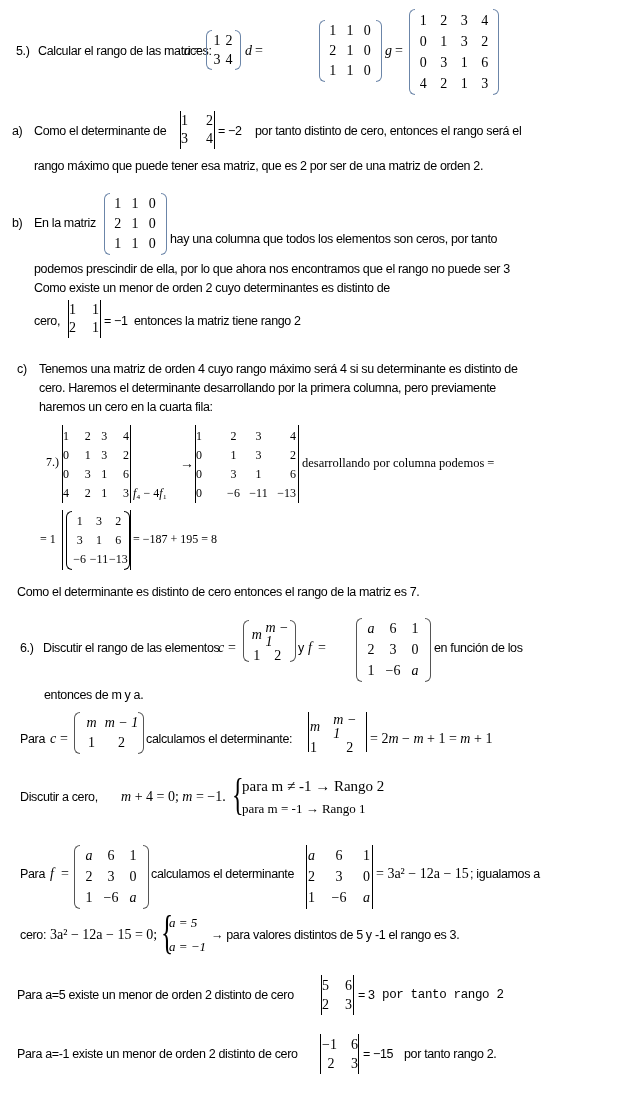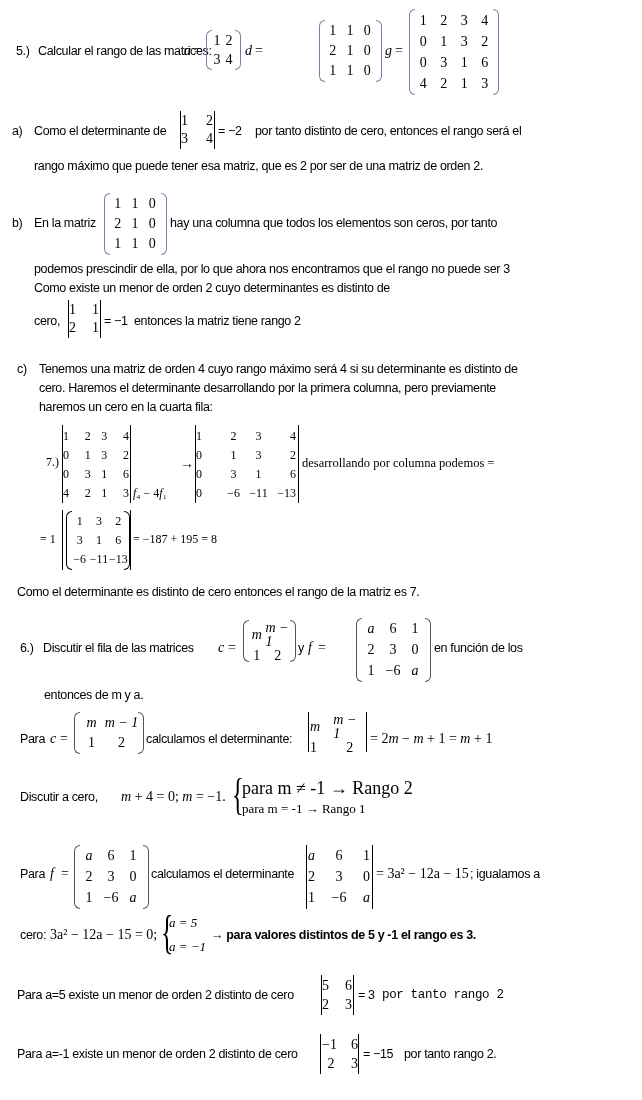--- a/index.html
+++ b/index.html
@@ -111,21 +111,21 @@
     <span>1</span>
     <span>0</span>
     <span>2</span>
     <span>1</span>
     <span>0</span>
     <span>1</span>
     <span>1</span>
     <span>0</span>
   </div>
   <div class="paren r blue" style="left:161px;top:193px;width:5px;height:60px;"></div>
-  <span class="abs txt" style="left:170px;top:216px;">hay una columna que todos los elementos son ceros, por tanto</span>
+  <span class="abs txt" style="left:170px;top:232px;">hay una columna que todos los elementos son ceros, por tanto</span>
   <span class="abs txt" style="left:34px;top:262px;">podemos prescindir de ella, por lo que ahora nos encontramos que el rango no puede ser 3</span>
   <span class="abs txt" style="left:34px;top:281px;">Como existe un menor de orden 2  cuyo determinantes es distinto de</span>
   <span class="abs txt" style="left:34px;top:314px;">cero,</span>
   <div class="bar" style="left:68px;top:300px;height:38px;"></div>
   <div class="mat" style="left:69px;top:301px;width:30px;height:36px;grid-template-columns:1fr 1fr;grid-template-rows:1fr 1fr;justify-items:start;">
     <span>1</span>
     <span style="justify-self:end">1</span>
     <span>2</span>
     <span style="justify-self:end">1</span>
   </div>
@@ -205,21 +205,21 @@
   </div>
   <div class="paren r" style="left:124px;top:511px;width:5px;height:57px;border-color:#000;"></div>
   <div class="bar" style="left:130px;top:510px;height:60px;"></div>
   <span class="abs m" style="left:133px;top:532px;font-size:12px;">= −187 + 195 = 8</span>
 
   <span class="abs txt" style="left:17px;top:585px;">Como el determinante es distinto de cero entonces el rango de la matriz es 7.</span>
 </div>
 
 <div>
   <span class="abs txt" style="left:20px;top:641px;">6.)</span>
-  <span class="abs txt" style="left:43px;top:641px;">Discutir el fila de las matrices</span>
+  <span class="abs txt" style="left:43px;top:641px;">Discutir el rango de las elementos</span>
   <span class="abs mi" style="left:218px;top:640px;">c</span>
   <span class="abs m" style="left:228px;top:640px;">=</span>
   <div class="paren l" style="left:243px;top:620px;width:5px;height:40px;"></div>
   <div class="mat" style="left:248px;top:621px;width:42px;height:40px;grid-template-columns:1fr 1.4fr;grid-template-rows:1fr 1fr;">
     <span style="font-style:italic">m</span>
     <span style="font-style:italic">m − 1</span>
     <span>1</span>
     <span>2</span>
   </div>
   <div class="paren r" style="left:290px;top:620px;width:5px;height:40px;"></div>
@@ -260,21 +260,21 @@
     <span style="font-style:italic">m − 1</span>
     <span style="justify-self:start">1</span>
     <span>2</span>
   </div>
   <div class="bar" style="left:366px;top:712px;height:40px;"></div>
   <span class="abs m" style="left:370px;top:731px;"><span>= 2</span><i>m</i><span> − </span><i>m</i><span> + 1 = </span><i>m</i><span> + 1</span></span>
 
   <span class="abs txt" style="left:20px;top:790px;">Discutir a cero,</span>
   <span class="abs m" style="left:121px;top:789px;"><i>m</i><span> + 4 = 0; </span><i>m</i><span> = −1.</span></span>
   <span class="brace" style="left:232px;top:773px;font-size:44px;line-height:44px;transform:scaleX(0.55);transform-origin:left;">{</span>
-  <span class="abs m" style="left:242px;top:778px;font-size:18px;">para m ≠ -1   → Rango 2</span>
+  <span class="abs m" style="left:242px;top:778px;font-size:15px;">para m ≠ -1   → Rango 2</span>
   <span class="abs m" style="left:242px;top:801px;font-size:13px;">para m = -1 → Rango 1</span>
 
   <span class="abs txt" style="left:20px;top:867px;">Para</span>
   <span class="abs mi" style="left:50px;top:866px;">f</span>
   <span class="abs m" style="left:61px;top:866px;">=</span>
   <div class="paren l" style="left:74px;top:845px;width:5px;height:62px;"></div>
   <div class="mat" style="left:78px;top:846px;width:66px;height:62px;grid-template-columns:repeat(3,1fr);grid-template-rows:repeat(3,1fr);">
     <span style="font-style:italic">a</span>
     <span>6</span>
     <span>1</span>
@@ -301,21 +301,21 @@
   </div>
   <div class="bar" style="left:372px;top:845px;height:64px;"></div>
   <span class="abs m" style="left:376px;top:866px;">= 3a² − 12a − 15</span>
   <span class="abs txt" style="left:470px;top:867px;">; igualamos a</span>
 
   <span class="abs txt" style="left:20px;top:928px;">cero:</span>
   <span class="abs m" style="left:50px;top:927px;">3a² − 12a − 15 = 0;</span>
   <span class="brace" style="left:161px;top:910px;font-size:46px;line-height:46px;transform:scaleX(0.55);transform-origin:left;">{</span>
   <span class="abs mi" style="left:169px;top:915px;font-size:13px;">a = 5</span>
   <span class="abs mi" style="left:169px;top:939px;font-size:13px;">a = −1</span>
-  <span class="abs txt" style="left:211px;top:928px;font-weight:bold;">→ para valores distintos de 5 y -1 el rango es 3.</span>
+  <span class="abs txt" style="left:211px;top:928px;">→ para valores distintos de 5 y -1 el rango es 3.</span>
 
   <span class="abs txt" style="left:17px;top:988px;">Para a=5 existe un menor de orden 2 distinto de cero</span>
   <div class="bar" style="left:321px;top:975px;height:40px;"></div>
   <div class="mat" style="left:322px;top:976px;width:30px;height:38px;grid-template-columns:1fr 1fr;grid-template-rows:1fr 1fr;">
     <span style="justify-self:start">5</span>
     <span style="justify-self:end">6</span>
     <span style="justify-self:start">2</span>
     <span style="justify-self:end">3</span>
   </div>
   <div class="bar" style="left:353px;top:975px;height:40px;"></div>

